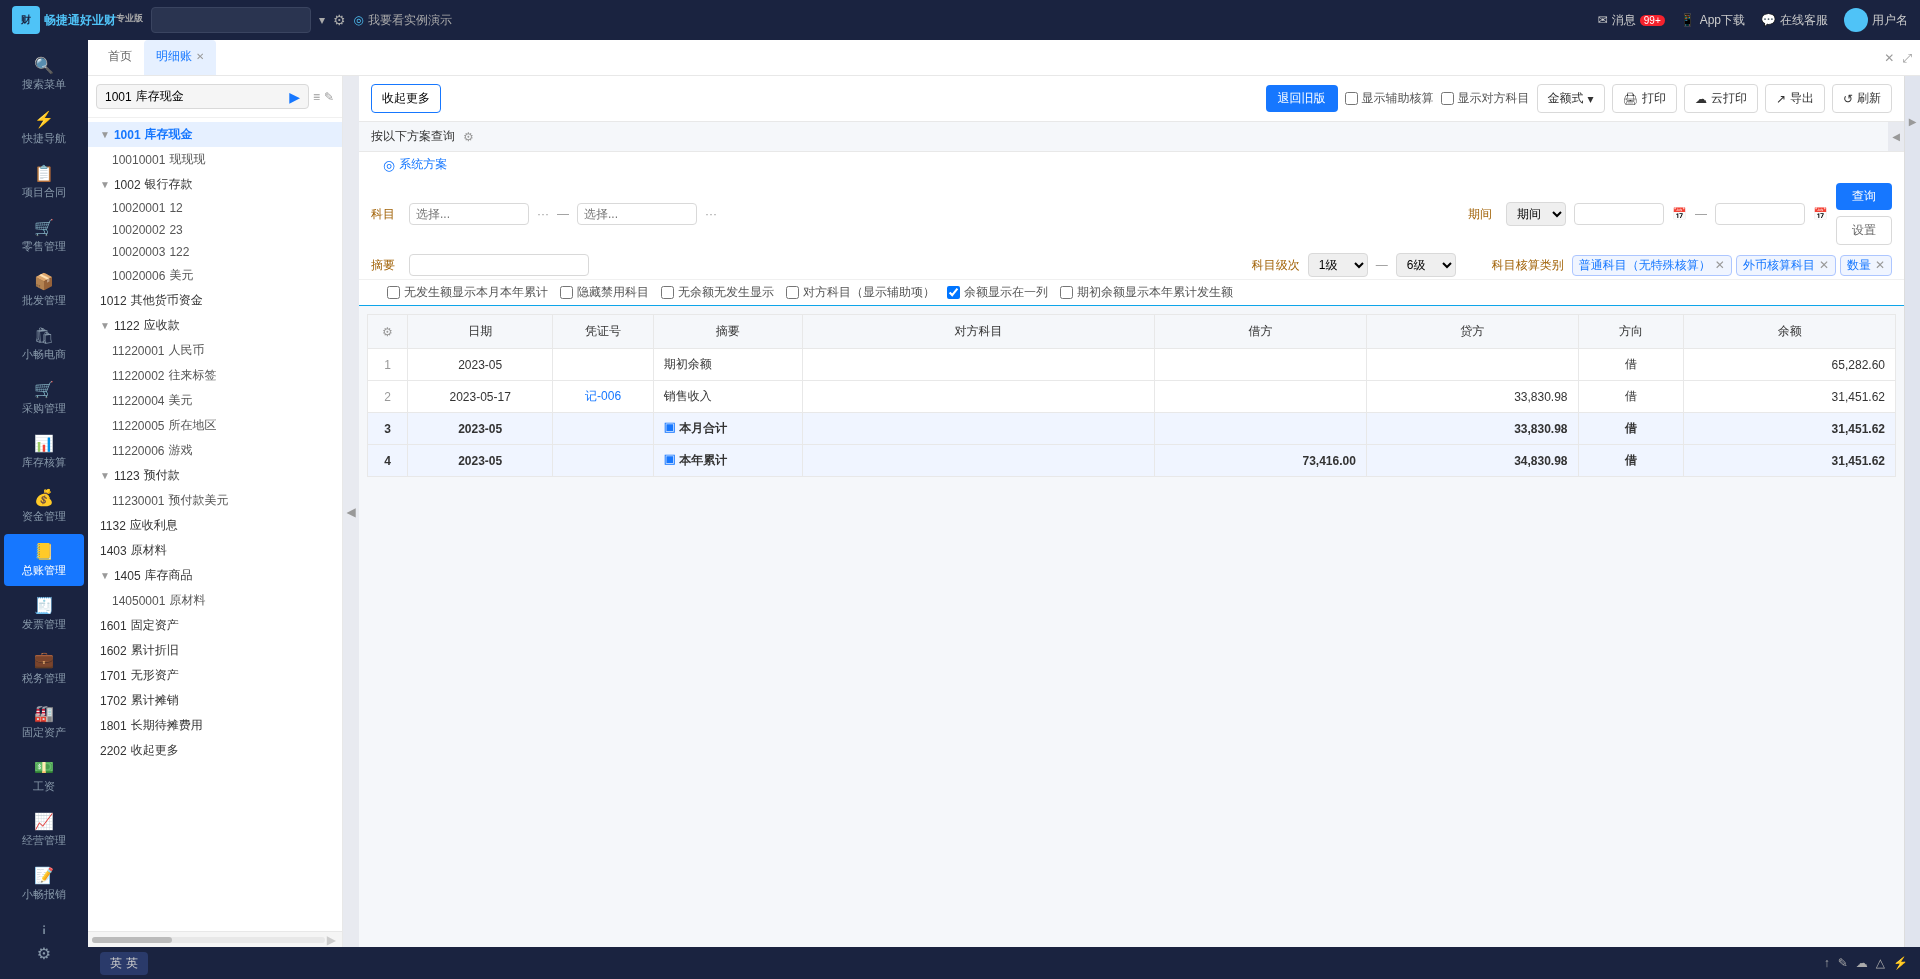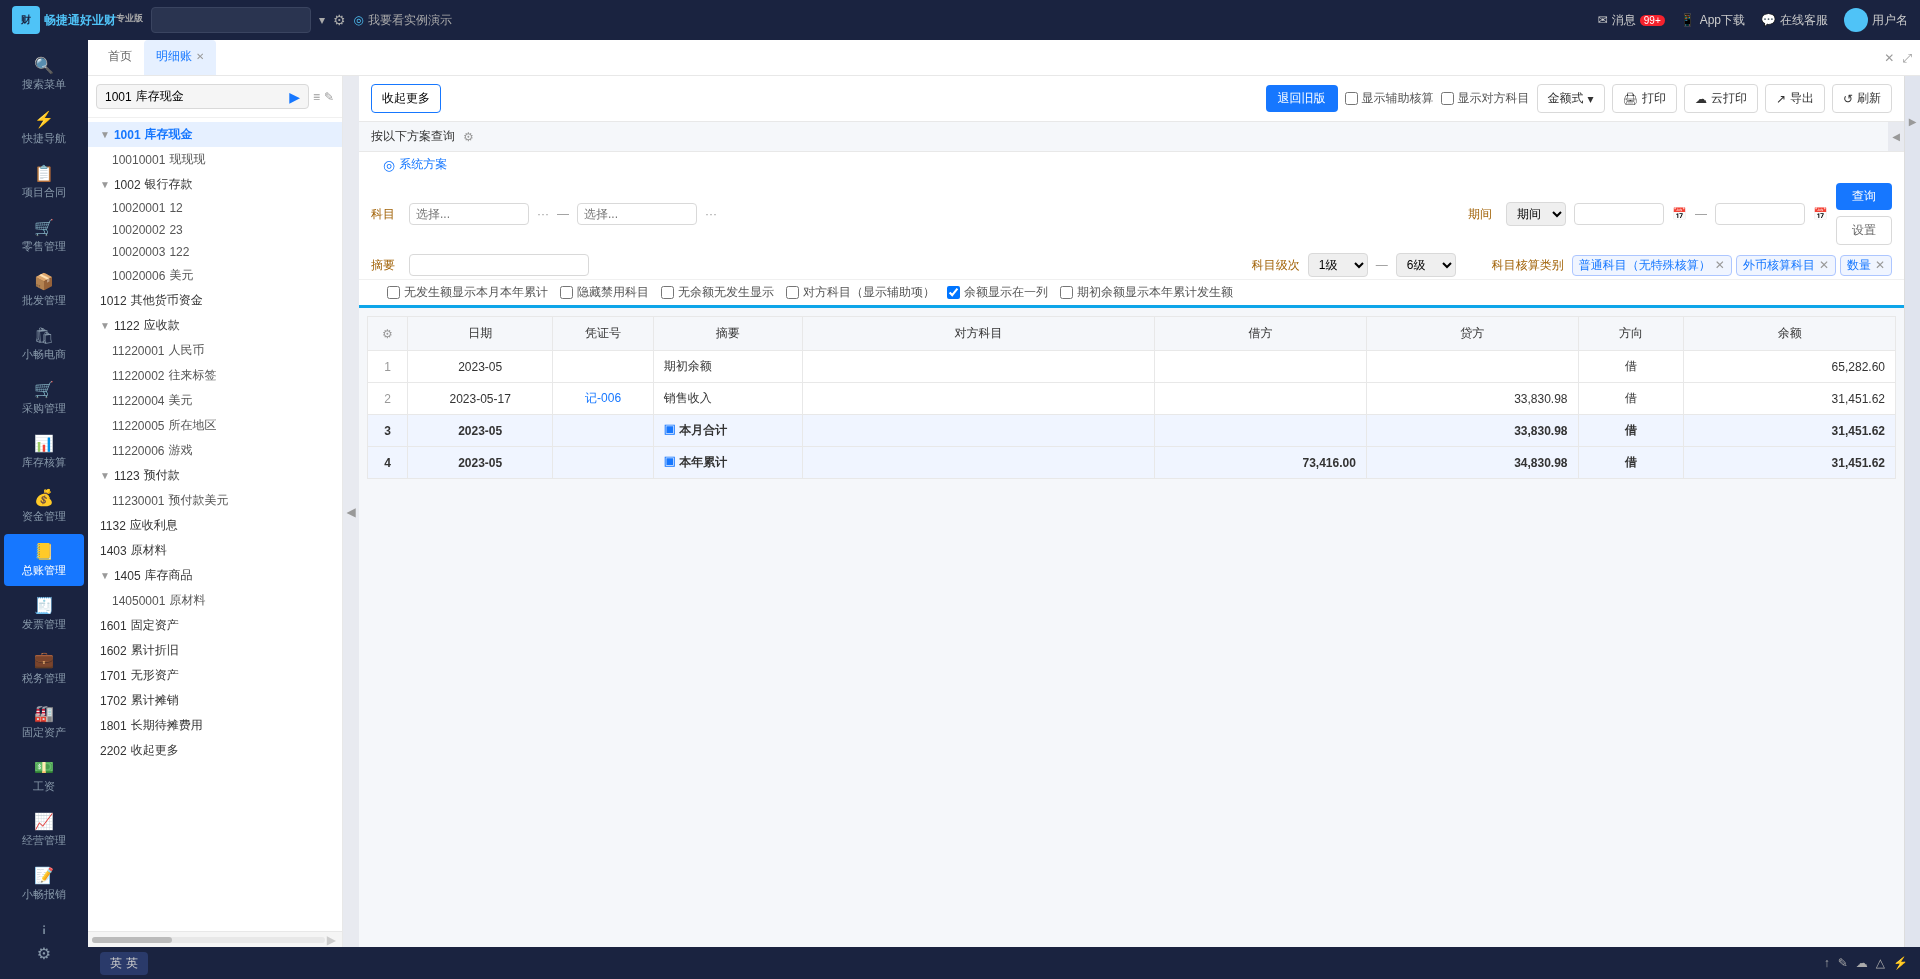--- a/index.html
+++ b/index.html
@@ -64,21 +64,21 @@
     .right-panel { flex: 1; display: flex; flex-direction: column; background: #f5f7fa; overflow: hidden; }
     .right-panel-toolbar { background: #fff; padding: 8px 12px; display: flex; align-items: center; gap: 8px; border-bottom: 1px solid #e8e8e8; flex-shrink: 0; flex-wrap: wrap; }
     .toolbar-left { display: flex; align-items: center; gap: 8px; }
     .toolbar-right { margin-left: auto; display: flex; align-items: center; gap: 7px; }
     .btn-primary { background: #1677ff; color: white; border: none; border-radius: 4px; padding: 5px 12px; cursor: pointer; font-size: 12px; }
     .btn-default { background: white; color: #333; border: 1px solid #d9d9d9; border-radius: 4px; padding: 5px 10px; cursor: pointer; font-size: 12px; display: flex; align-items: center; gap: 4px; }
     .checkbox-label { display: flex; align-items: center; gap: 4px; color: #555; cursor: pointer; white-space: nowrap; }
     .checkbox-label input { cursor: pointer; }
 
     
-    .filter-area { background: #fff; border-bottom: 3px solid #0ea5e9; padding: 0; flex-shrink: 0; }
+    .filter-area { background: #fff; border-bottom: 1px solid #0ea5e9; padding: 0; flex-shrink: 0; }
     .filter-row { display: flex; align-items: center; padding: 6px 12px; gap: 8px; }
     .filter-label { color: #a16207; white-space: nowrap; min-width: 30px; }
     .filter-input { border: 1px solid #d9d9d9; border-radius: 4px; padding: 3px 6px; color: #999; min-width: 120px; outline: none; }
     .filter-input-date { border: 1px solid #d9d9d9; border-radius: 4px; padding: 3px 6px; color: #333; min-width: 90px; outline: none; }
     .filter-separator { color: #999; }
     .filter-select { border: 1px solid #d9d9d9; border-radius: 4px; padding: 3px 6px; outline: none; min-width: 60px; }
     .filter-tag { background: #f0f5ff; border: 1px solid #adc6ff; border-radius: 4px; padding: 1px 6px; color: #1677ff; display: flex; align-items: center; gap: 4px; font-size: 11px; }
     .filter-tag-close { cursor: pointer; color: #999; }
     .filter-extra-row { display: flex; align-items: center; padding: 4px 28px; gap: 12px; border-top: 1px solid #f0f0f0; }
 

